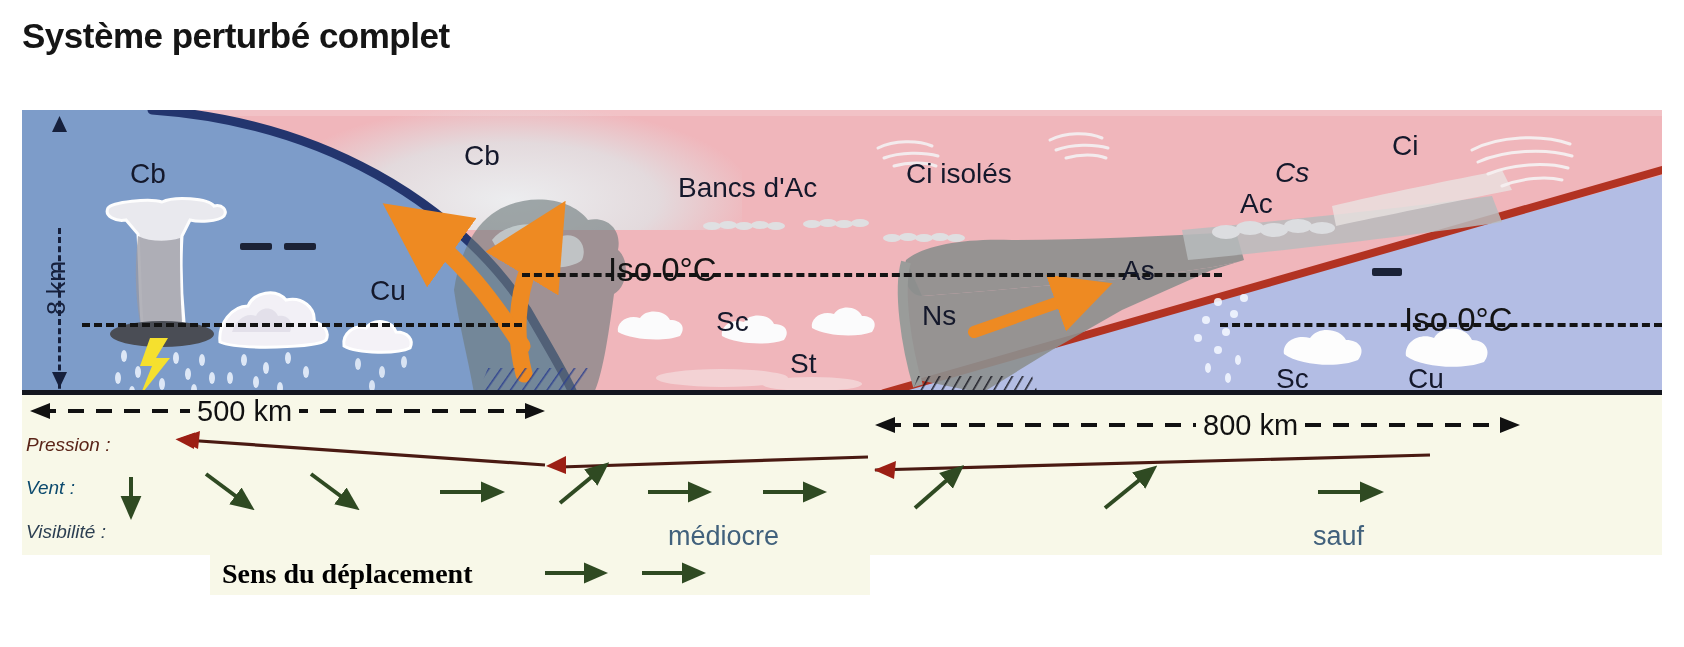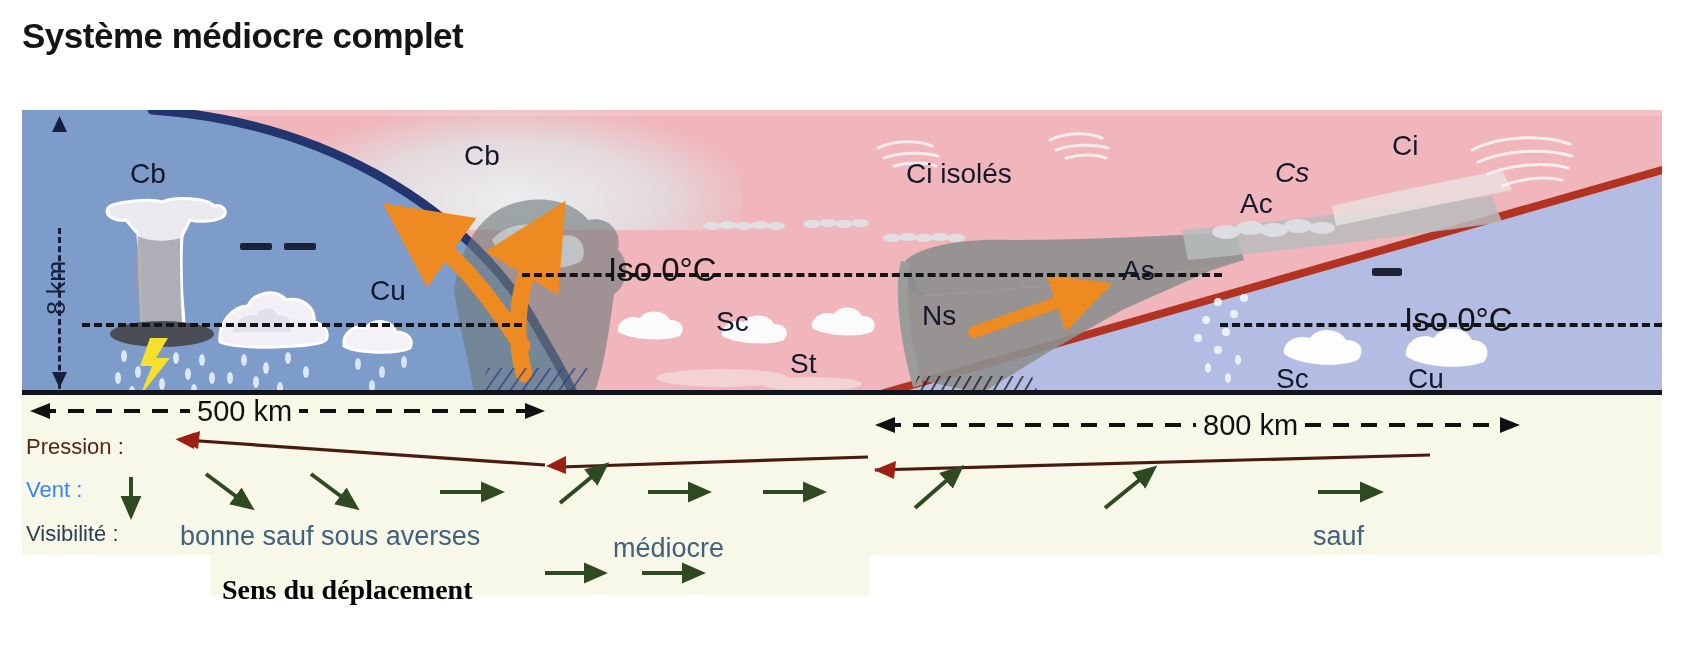--- a/index.html
+++ b/index.html
@@ -43,37 +43,37 @@
        font-family:"Liberation Sans",sans-serif;}
 
   
   .iso{position:absolute;height:0;border-top:4px dashed #141414;}
   .isolab{position:absolute;font-size:33px;color:#141414;background:transparent;white-space:nowrap;}
 
   
   .legend{position:absolute;left:22px;top:395px;width:1640px;height:160px;background:#f8f8e8;}
   .legend2{position:absolute;left:210px;top:555px;width:660px;height:40px;background:#f8f8e8;}
 
-  .lrow{position:absolute;font-size:22px;white-space:nowrap;}
+  .lrow{position:absolute;font-size:19px;white-space:nowrap;font-style:italic;}
   .lab-pressure{color:#5a2418;}
-  .lab-vent{color:#3b82f6;}
+  .lab-vent{color:#0c4a6e;}
   .lab-vis{color:#2c3f52;}
   .vis-txt{position:absolute;font-size:27px;color:#41617c;white-space:nowrap;}
   .km{position:absolute;font-size:29px;color:#111;background:#f8f8e8;padding:0 7px;white-space:nowrap;}
   .sens{position:absolute;font-size:28px;font-weight:bold;color:#000;white-space:nowrap;
-        font-family:"Liberation Serif",serif;margin-top:16px;}
+        font-family:"Liberation Serif",serif;}
 
   svg{position:absolute;left:0;top:0;overflow:visible;}
 </style>
 </head>
 <body>
 
 <div id="root">
 
-  <div class="title">Système médiocre complet</div>
+  <div class="title">Système perturbé complet</div>
 
   <div class="sky">
 
     <div class="skytop"></div>
 
     <div class="warmcold"></div>
 
     <div class="haze"></div>
 
     <div class="coldmass"></div>
@@ -281,20 +281,21 @@
     <div class="axis"></div>
     <svg width="1640" height="283">
       <path d="M37.5,6 L30,22 L45,22 Z" fill="#16203c"></path>
       <path d="M37.5,278 L30,262 L45,262 Z" fill="#16203c"></path>
     </svg>
     <div class="axis-lab">8 km</div>
 
     <div class="lab" style="left:108px;top:48px;">Cb</div>
     <div class="lab" style="left:442px;top:30px;">Cb</div>
     <div class="lab" style="left:348px;top:165px;">Cu</div>
+    <div class="lab" style="left:656px;top:62px;">Bancs d'Ac</div>
     <div class="lab" style="left:884px;top:48px;">Ci isolés</div>
     <div class="lab" style="left:694px;top:196px;">Sc</div>
     <div class="lab" style="left:768px;top:238px;">St</div>
     <div class="lab" style="left:900px;top:190px;">Ns</div>
     <div class="lab" style="left:1100px;top:145px;">As</div>
     <div class="lab" style="left:1218px;top:78px;">Ac</div>
     <div class="lab" style="left:1253px;top:47px;font-style:italic;">Cs</div>
     <div class="lab" style="left:1370px;top:20px;">Ci</div>
     <div class="lab" style="left:1254px;top:253px;">Sc</div>
     <div class="lab" style="left:1386px;top:253px;">Cu</div>
@@ -357,19 +358,18 @@
     </g>
   </svg>
 
   <div class="km" style="left:190px;top:395px;">500 km</div>
   <div class="km" style="left:1196px;top:409px;">800 km</div>
 
   <div class="lrow lab-pressure" style="left:26px;top:434px;">Pression :</div>
   <div class="lrow lab-vent" style="left:26px;top:477px;">Vent :</div>
   <div class="lrow lab-vis" style="left:26px;top:521px;">Visibilité :</div>
 
-  <div class="vis-txt" style="left:180px;top:521px;">bonne sauf sous averses</div>
-  <div class="vis-txt" style="left:613px;top:521px;margin-top:12px;">médiocre</div>
+  <div class="vis-txt" style="left:668px;top:521px;">médiocre</div>
   <div class="vis-txt" style="left:1313px;top:521px;">sauf</div>
 
   <div class="sens" style="left:222px;top:558px;">Sens du déplacement</div>
 
 </div>
 
 </body></html>

